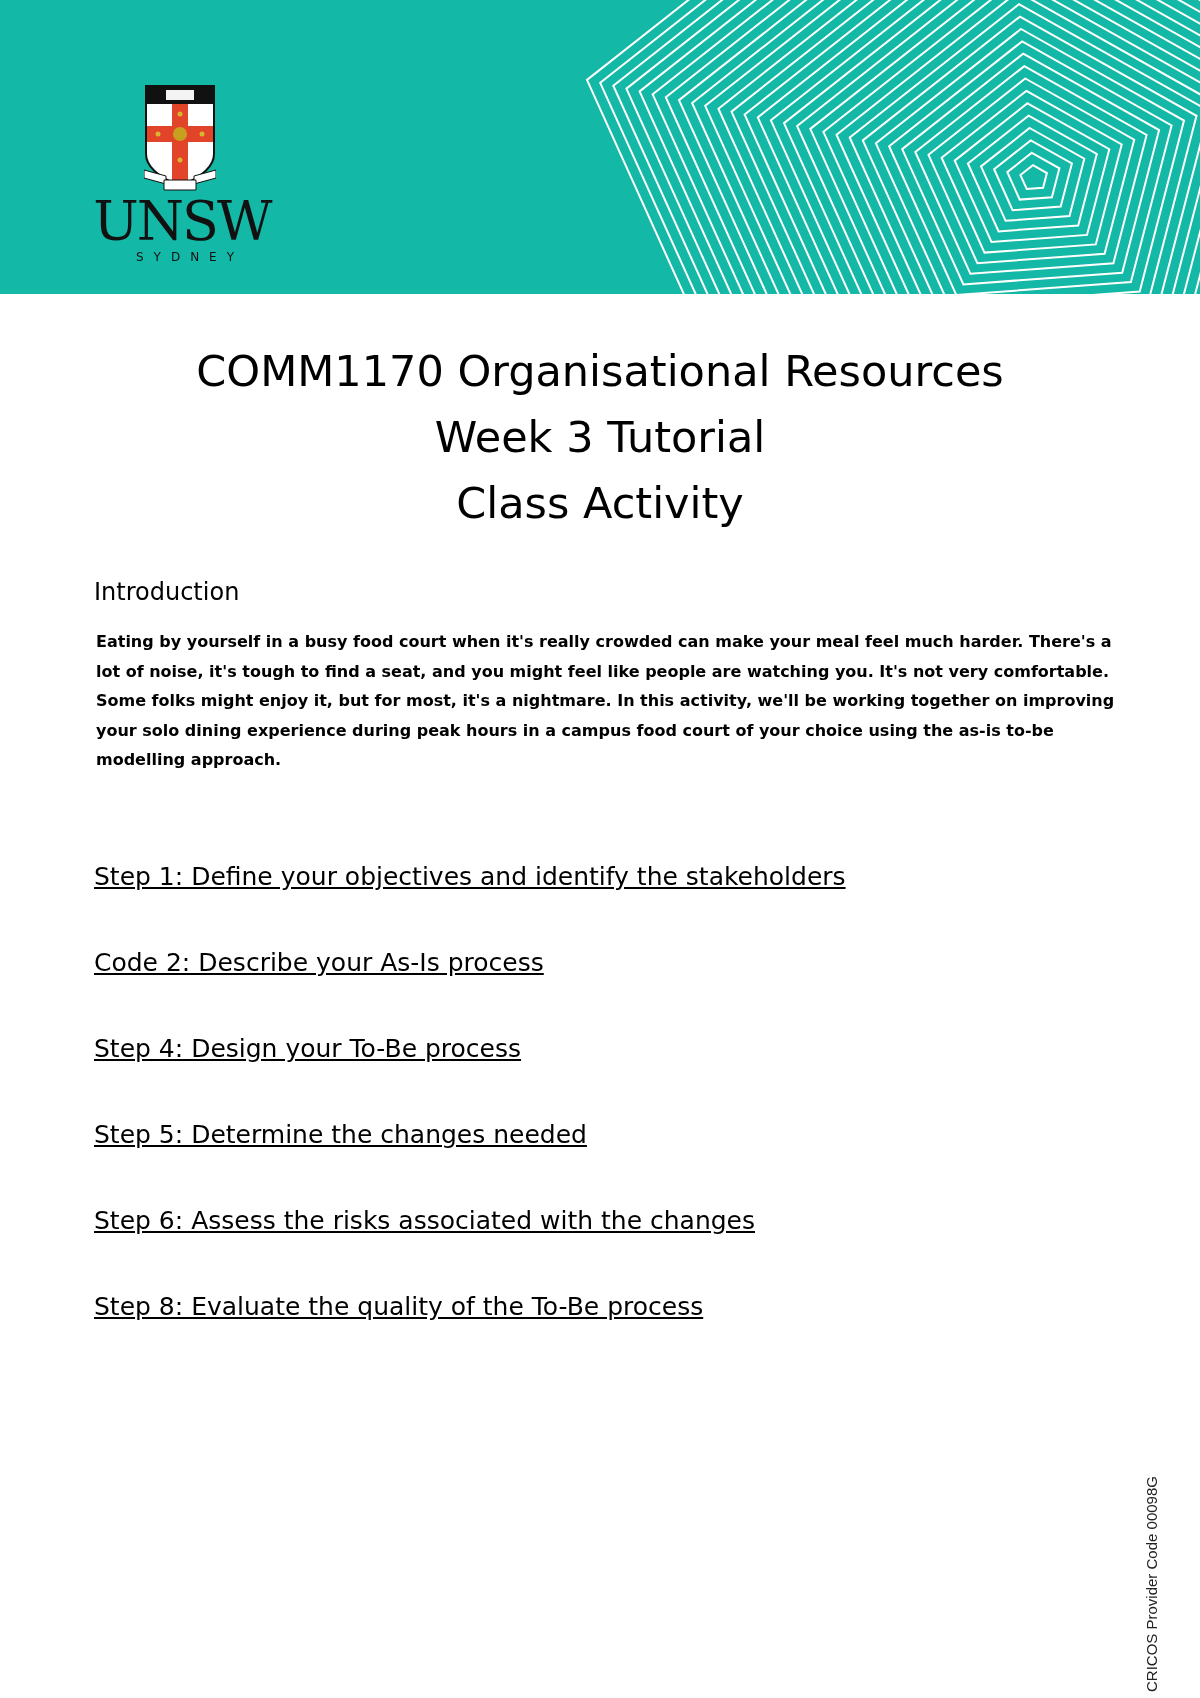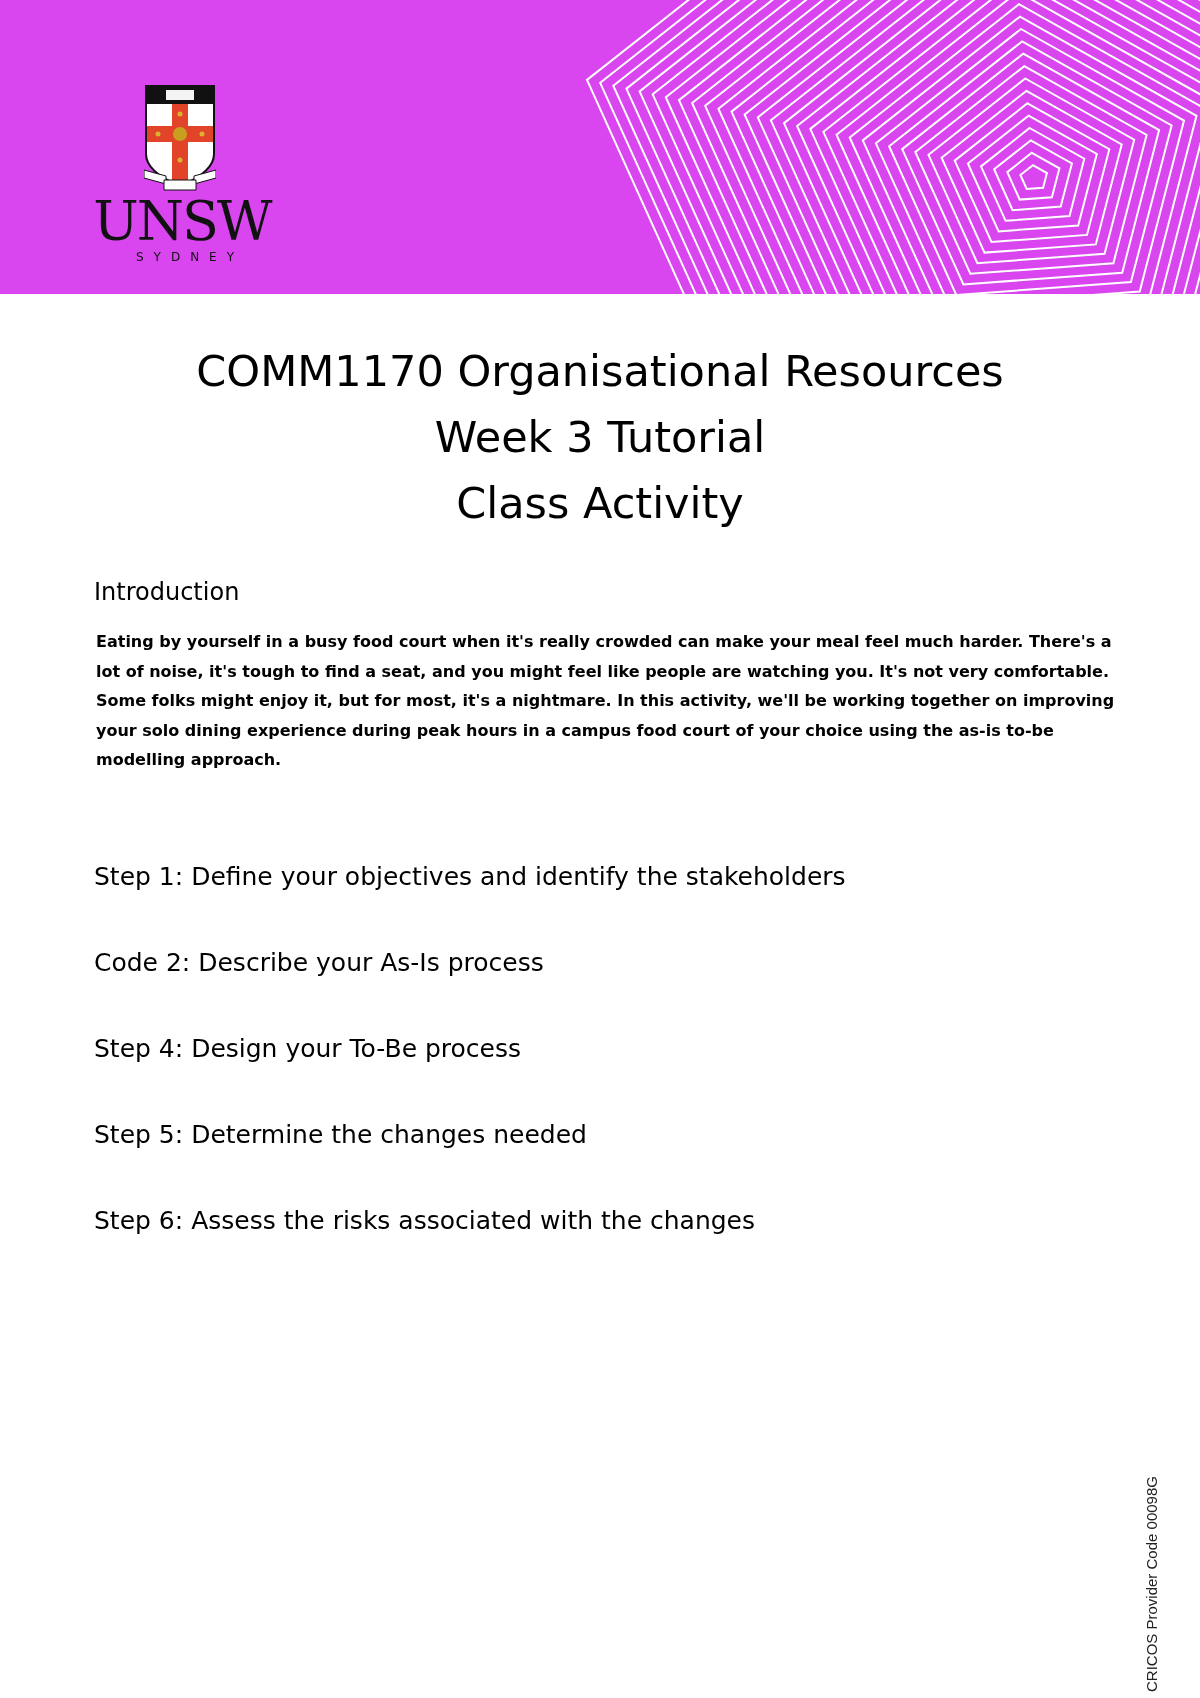--- a/index.html
+++ b/index.html
@@ -1,33 +1,33 @@
 <!DOCTYPE html>
 <html><head>
   <meta charset="utf-8">
   <style>
     html, body { margin: 0; padding: 0; background: #ffffff; }
     body { width: 1200px; height: 1698px; position: relative; overflow: hidden; font-family: "DejaVu Sans", sans-serif; color: #000; }
 
-    .header { position: absolute; left: 0; top: 0; width: 1200px; height: 294px; background: #d946ef; overflow: hidden; }
+    .header { position: absolute; left: 0; top: 0; width: 1200px; height: 294px; background: #14b8a6; overflow: hidden; }
     .pattern { position: absolute; left: 0; top: 0; width: 1200px; height: 294px; }
 
     .logo { position: absolute; left: 92px; top: 82px; width: 180px; height: 190px; }
     .crest { position: absolute; left: 52px; top: 2px; width: 72px; height: 110px; }
     .wordmark { position: absolute; left: 0; top: 114px; width: 180px; text-align: center; font-family: "DejaVu Serif", serif; font-size: 54px; line-height: 52px; letter-spacing: -2px; color: #111; }
     .sub { position: absolute; left: 0; top: 168px; width: 180px; text-align: center; font-size: 12px; letter-spacing: 10px; padding-left: 8px; color: #111; font-weight: normal; }
 
     .titles { position: absolute; left: 0; top: 338px; width: 1200px; text-align: center; }
     .titles div { font-weight: normal; font-size: 43px; line-height: 66px; }
 
     .intro-heading { position: absolute; left: 94px; top: 578px; font-size: 24px; }
     .intro-body { position: absolute; left: 96px; top: 627px; width: 1040px; font-size: 16px; line-height: 29.5px; font-weight: bold; }
 
     .steps { position: absolute; left: 94px; top: 862px; }
-    .step { font-size: 25px; height: 86px; line-height: 30px; }
+    .step { font-size: 25px; height: 86px; line-height: 30px; text-decoration: underline; }
 
     .cricos { position: absolute; left: 1143px; top: 1692px; transform-origin: 0 0; transform: rotate(-90deg); font-family: "Liberation Sans", sans-serif; font-size: 15px; white-space: nowrap; color: #222; }
   </style>
 </head>
 <body>
 
 <div class="header">
   <svg class="pattern" viewBox="0 0 1200 294" xmlns="http://www.w3.org/2000/svg">
     <g id="pent" fill="none" stroke="#ffffff" stroke-width="2">
         <polygon points="1032.9,165.2 1046.9,173.1 1043.1,187.8 1026.7,189.0 1020.4,175.0"></polygon>
@@ -96,15 +96,16 @@
 
 <div class="intro-heading">Introduction</div>
 <div class="intro-body">Eating by yourself in a busy food court when it's really crowded can make your meal feel much harder. There's a lot of noise, it's tough to find a seat, and you might feel like people are watching you. It's not very comfortable. Some folks might enjoy it, but for most, it's a nightmare. In this activity, we'll be working together on improving your solo dining experience during peak hours in a campus food court of your choice using the as-is to-be modelling approach.</div>
 
 <div class="steps">
   <div class="step">Step 1: Define your objectives and identify the stakeholders</div>
   <div class="step">Code 2: Describe your As-Is process</div>
   <div class="step">Step 4: Design your To-Be process</div>
   <div class="step">Step 5: Determine the changes needed</div>
   <div class="step">Step 6: Assess the risks associated with the changes</div>
+  <div class="step">Step 8: Evaluate the quality of the To-Be process</div>
 </div>
 
 <div class="cricos">CRICOS Provider Code 00098G</div>
 
 </body></html>

